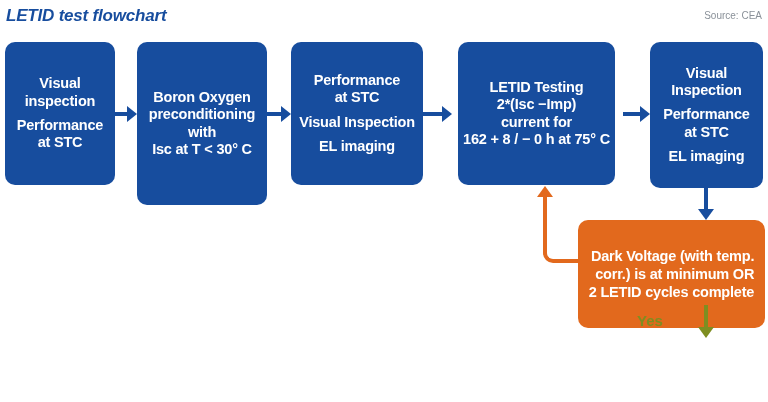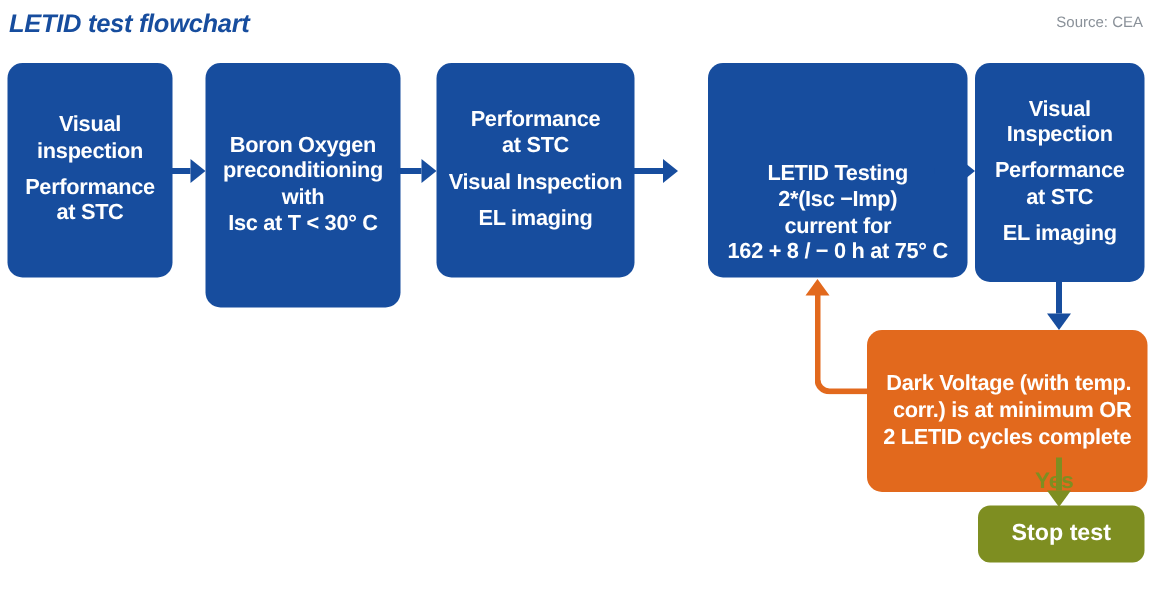--- a/index.html
+++ b/index.html
@@ -49,21 +49,21 @@
     padding: 4px;
     box-sizing: border-box;
   }
   .step p {
     margin: 3.5px 0;
     white-space: pre-line;
   }
   #step1 { left: 5px;   top: 42px; width: 110px; height: 143px; }
   #step2 { left: 137px; top: 42px; width: 130px; height: 163px; }
   #step3 { left: 291px; top: 42px; width: 132px; height: 143px; }
-  #step4 { left: 472px; top: 42px; width: 173px; height: 143px; justify-content: flex-end; }
+  #step4 { left: 458px; top: 42px; width: 157px; height: 143px; }
   #step5 { left: 650px; top: 42px; width: 113px; height: 146px; }
 
   .harrow {
     position: absolute;
     top: 106px;
     height: 16px;
     display: flex;
     align-items: center;
   }
   .harrow .shaft { flex: 1; height: 4px; background: var(--blue); }
@@ -158,21 +158,21 @@
     position: absolute;
     left: 551px;
     top: 234px;
     color: var(--orange);
     font-weight: bold;
     font-size: 15px;
     margin-left: 28px;
   }
   .yes-label {
     position: absolute;
-    left: 690px;
+    left: 637px;
     top: 312px;
     color: var(--olive);
     font-weight: bold;
     font-size: 15px;
   }
 </style>
 </head>
 <body>
 
 <div class="canvas">
@@ -248,15 +248,14 @@
   <div class="decision">Dark Voltage (with temp.
 corr.) is at minimum OR
 2 LETID cycles complete</div>
 
   <div class="varrow" id="arrow6">
     <div class="shaft"></div>
     <div class="head"></div>
   </div>
   <div class="yes-label">Yes</div>
 
-  <div class="stop">Stop test</div>
 
 </div>
 
 </body></html>

